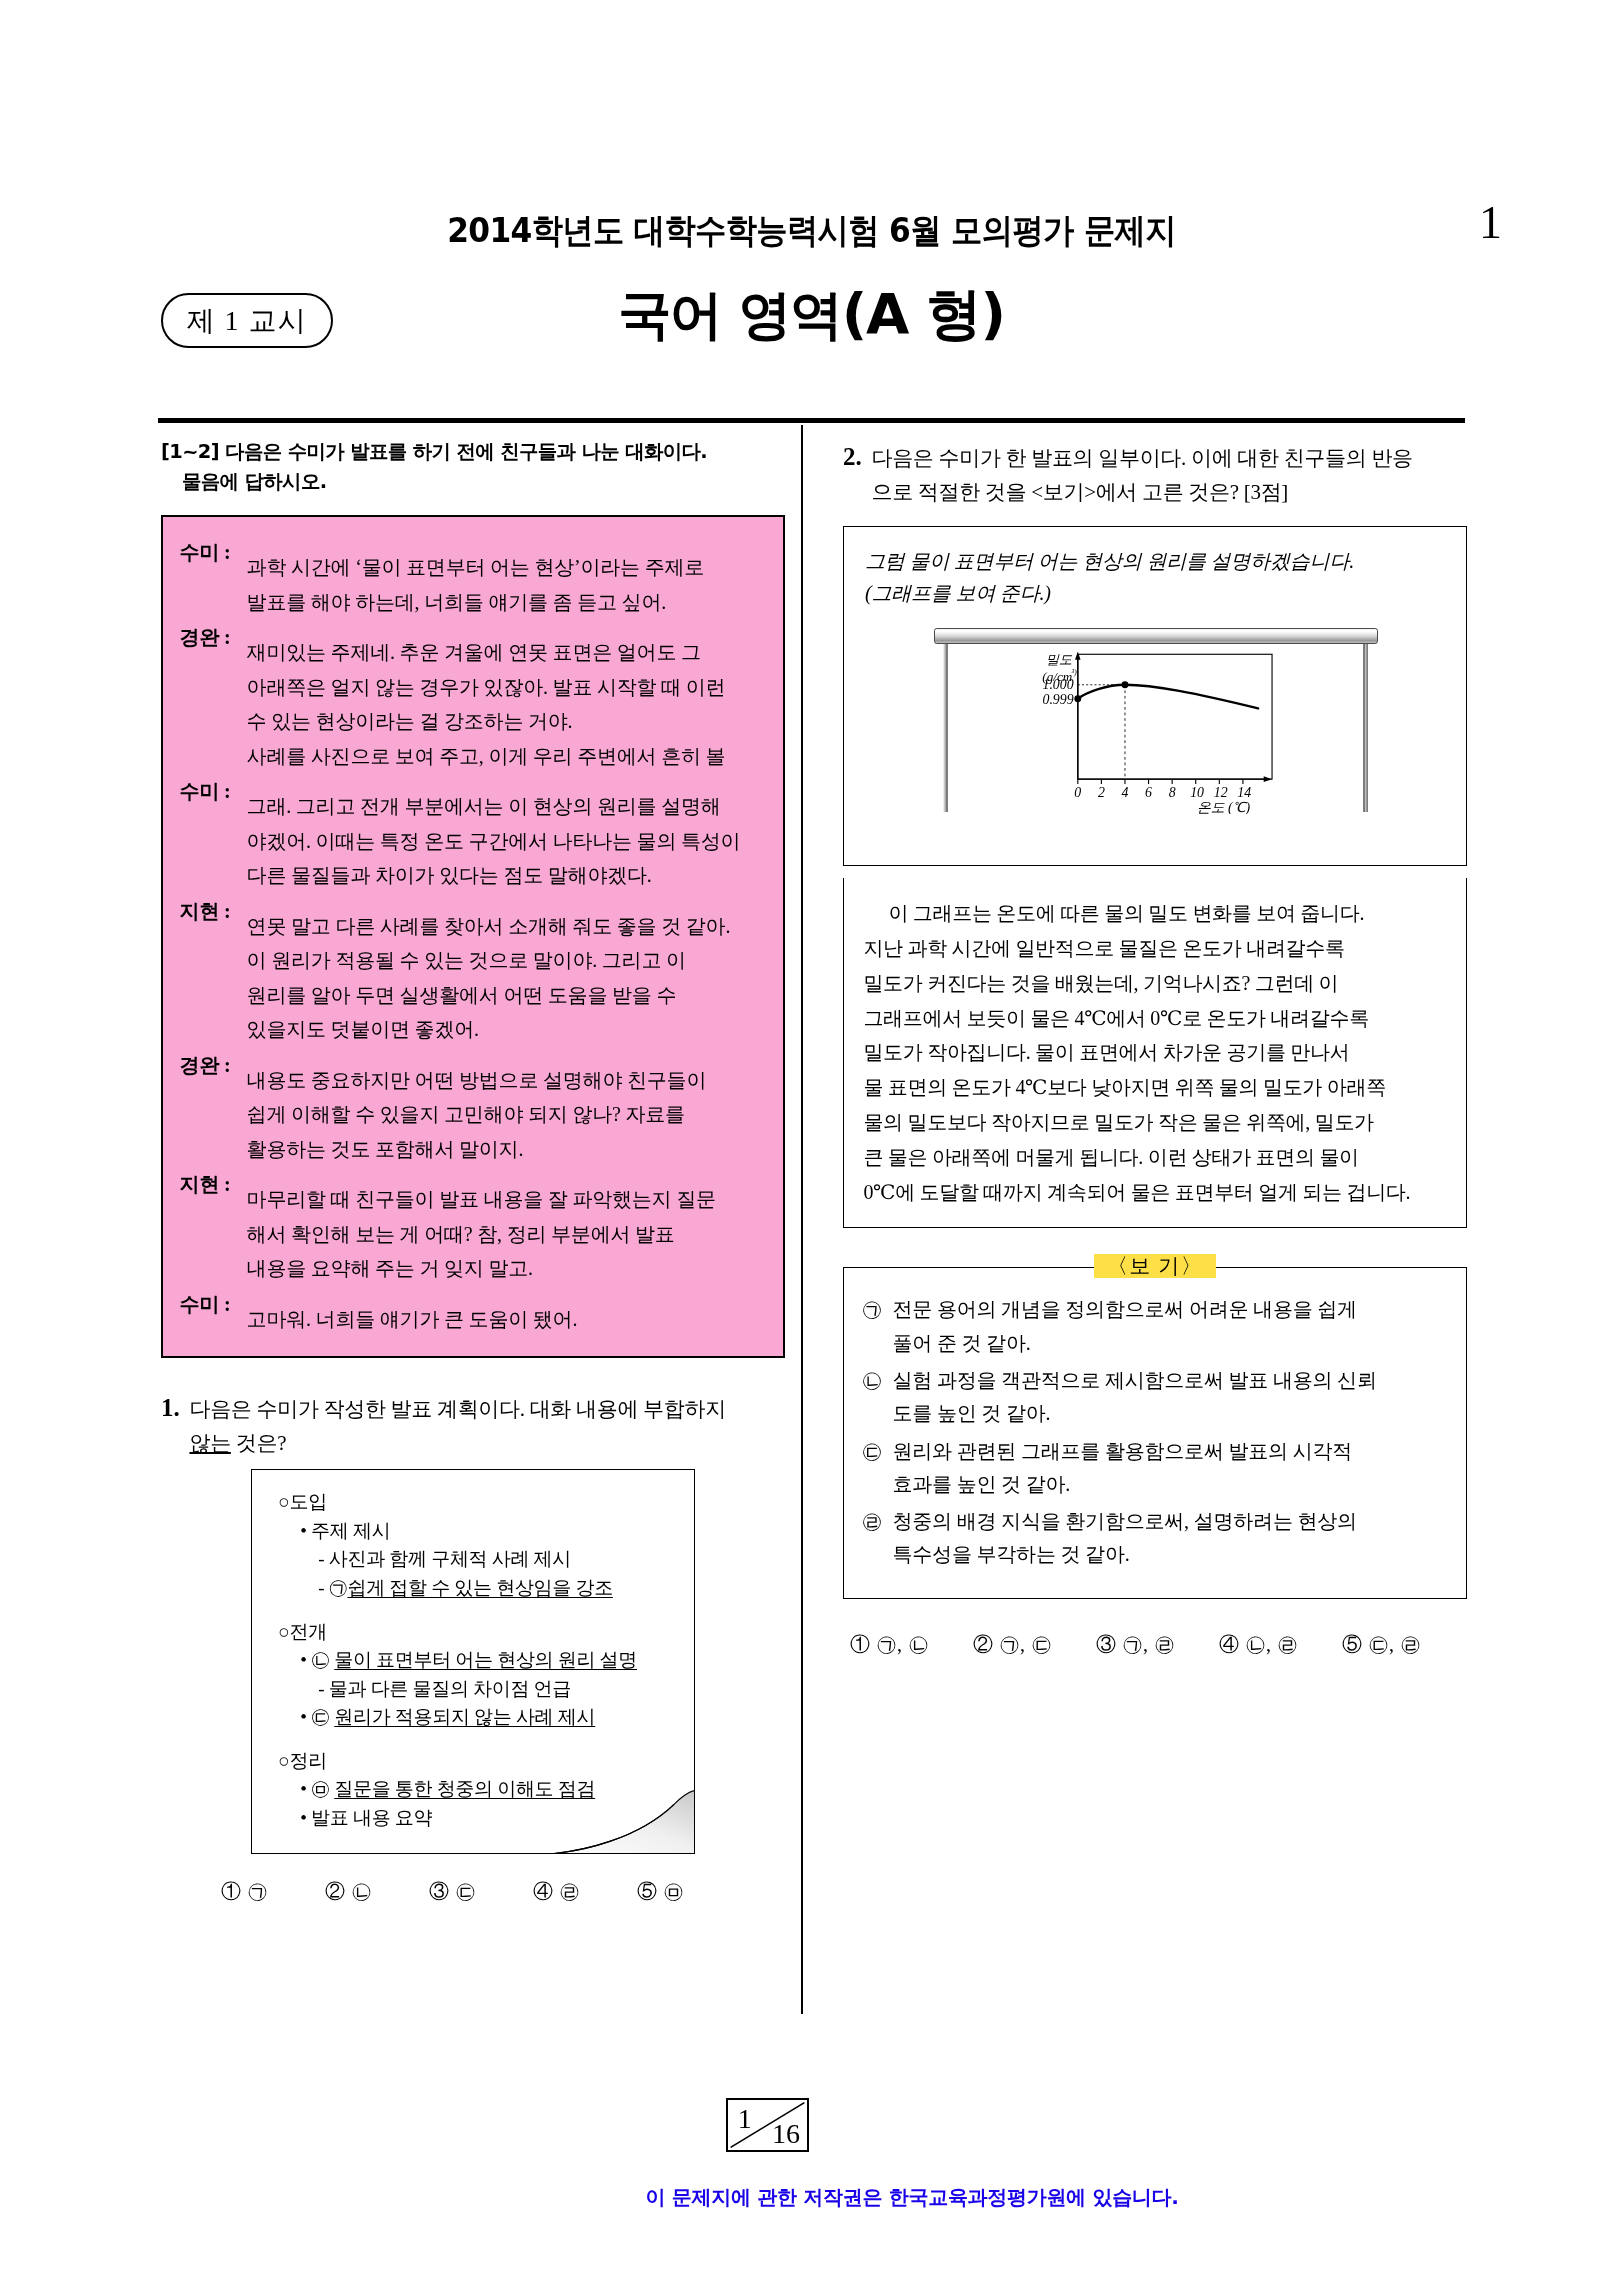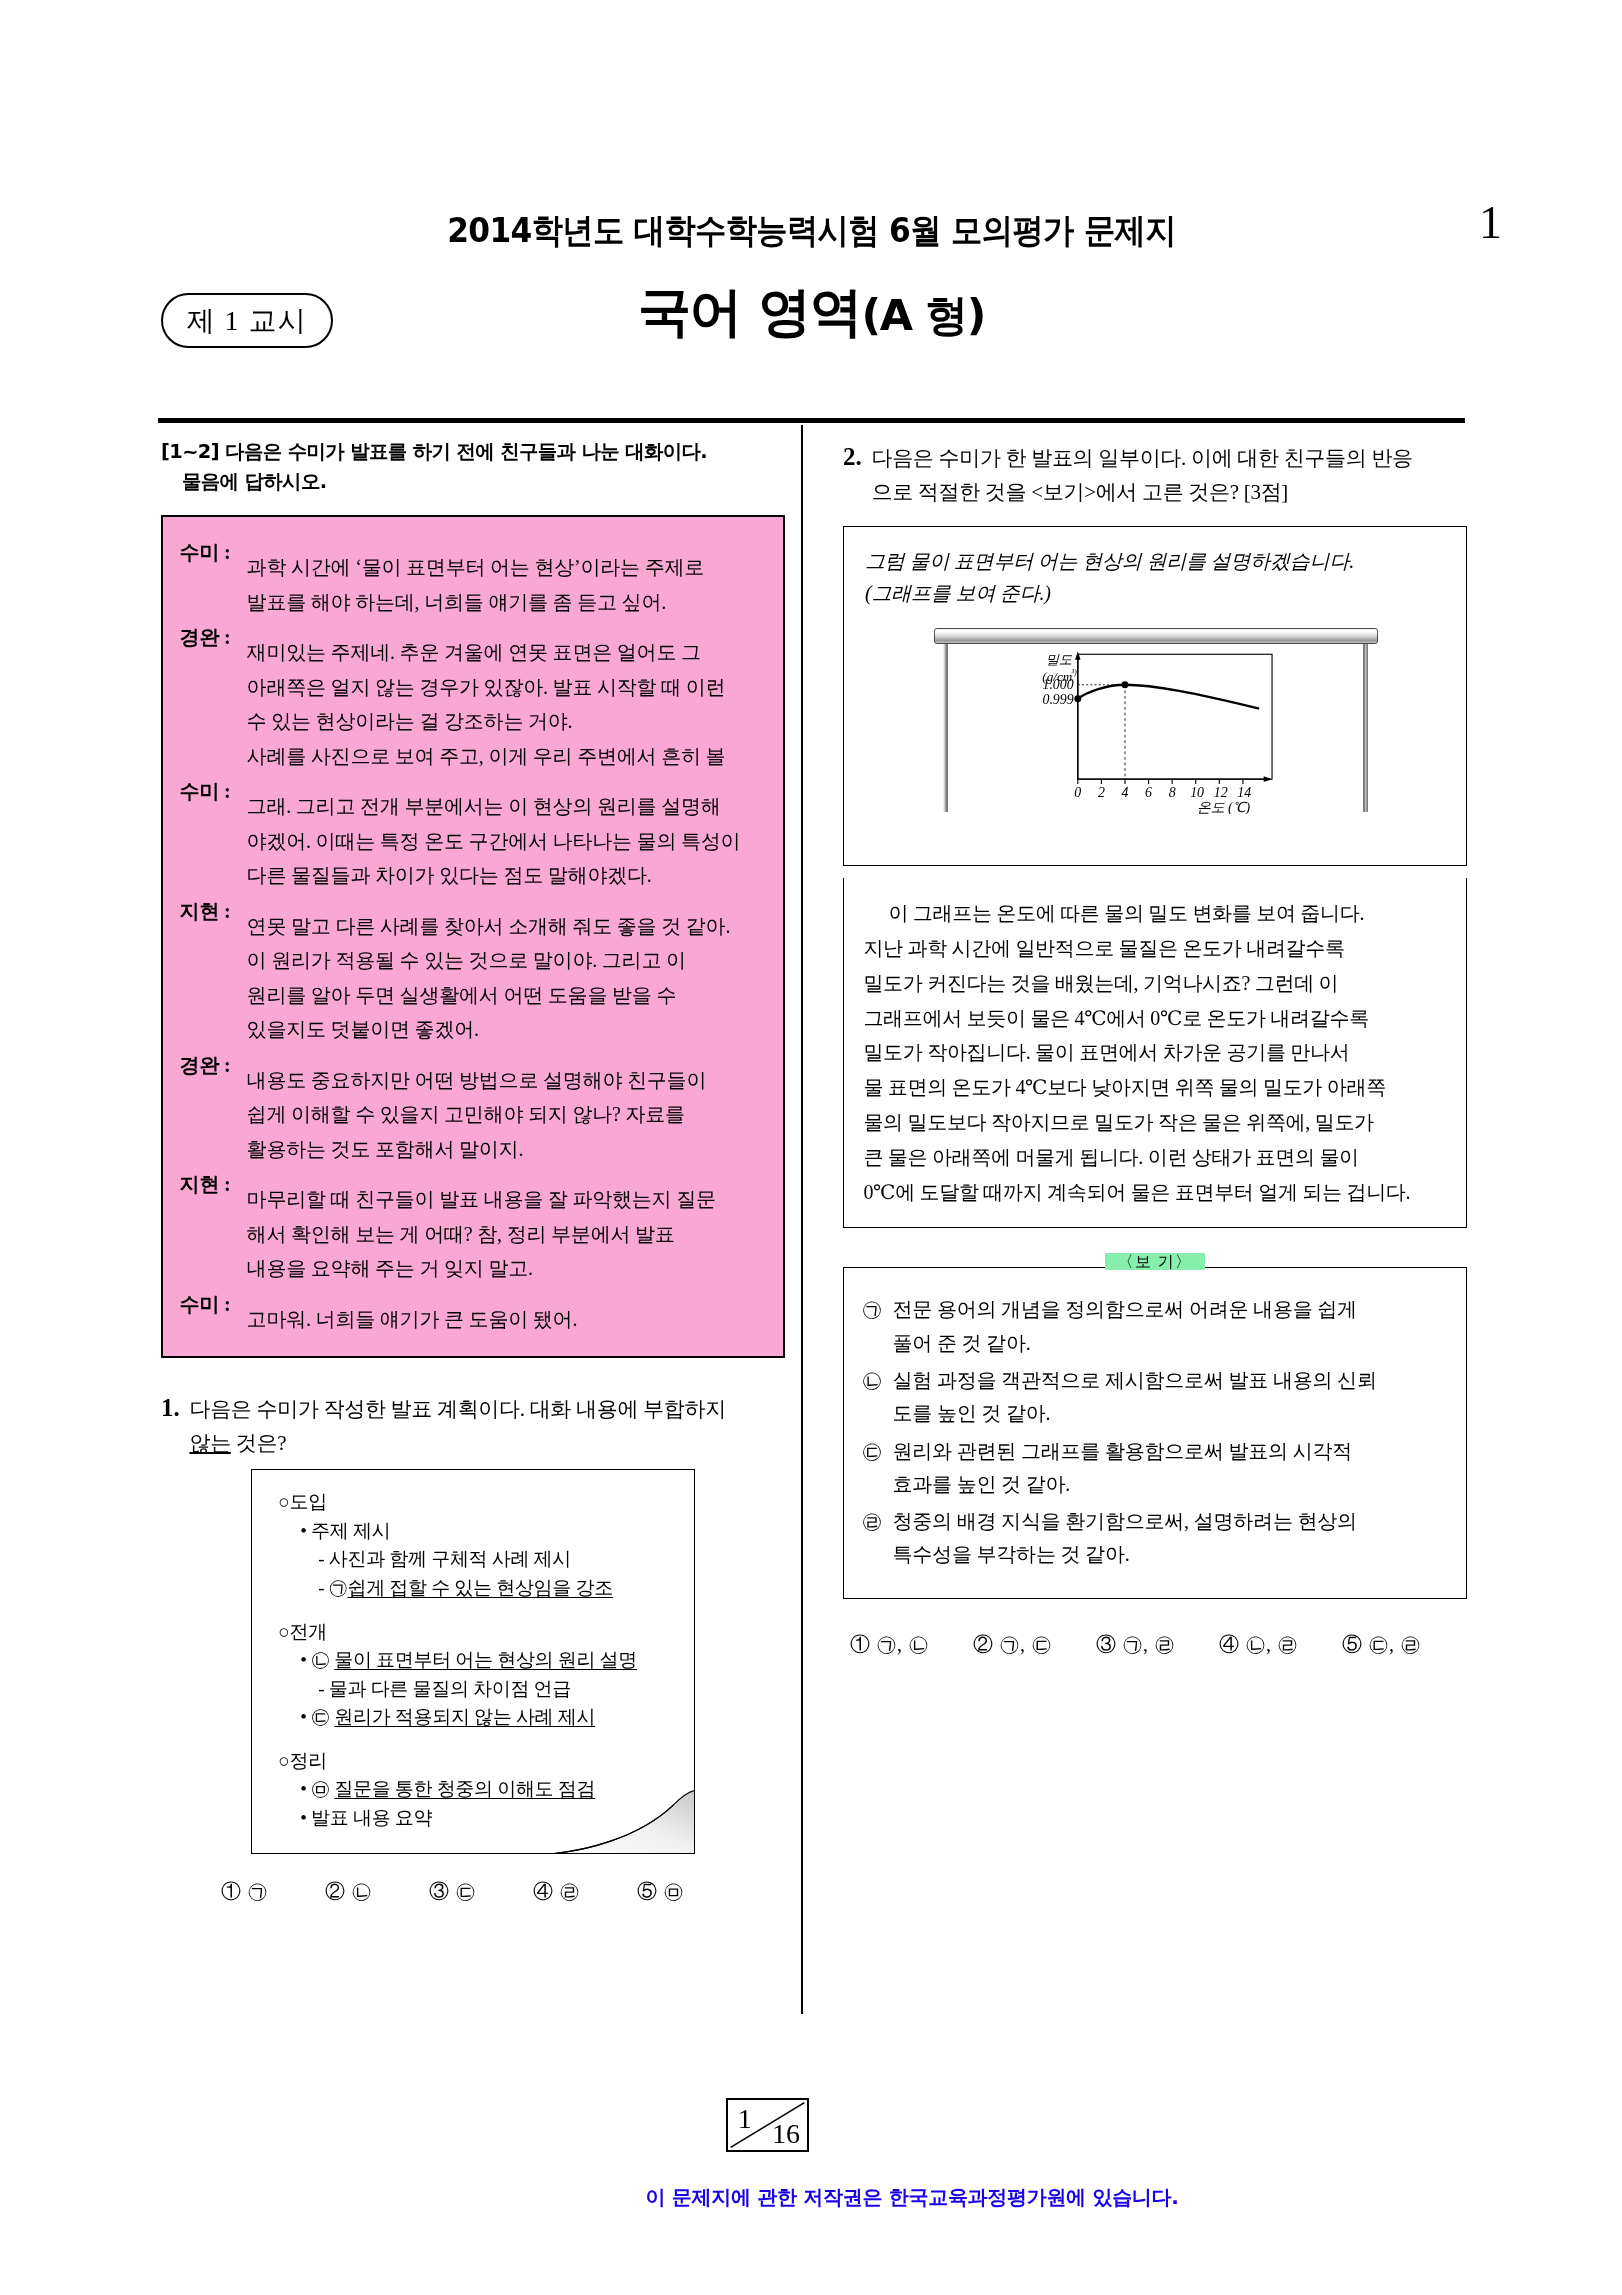--- a/index.html
+++ b/index.html
@@ -45,21 +45,21 @@
     position: absolute;
     left: 0; top: 277px;
     width: 1623px;
     text-align: center;
     font-family: "DejaVu Sans", "Liberation Sans", sans-serif;
     font-weight: bold;
     font-size: 53px;
     letter-spacing: -1.4px;
   }
   .hdr-subject .form {
-    font-size: 43px;
+    font-size: 56px;
     text-align: center;
   }
   .badge-period {
     position: absolute;
     left: 161px; top: 293px;
     width: 172px; height: 55px;
     border: 2.1px solid #000;
     border-radius: 28px;
     display: flex;
     align-items: center;
@@ -283,23 +283,23 @@
     position: relative;
     margin-top: 39px;
   }
   .bogi-cap {
     position: absolute;
     top: -15.3px; left: 0; right: 0;
     text-align: center;
     z-index: 3;
   }
   .bogi-cap span {
-    background: #86efac;
+    background: #fde047;
     padding: 0 12.5px;
-    font-size: 16px;
+    font-size: 21px;
     letter-spacing: 1.4px;
     margin-top: 16px;
   }
   .bogi-box {
     border: 1.4px solid #000;
     padding: 25px 19.4px 22px 18px;
   }
   .b-row {
     display: flex;
     align-items: flex-start;

